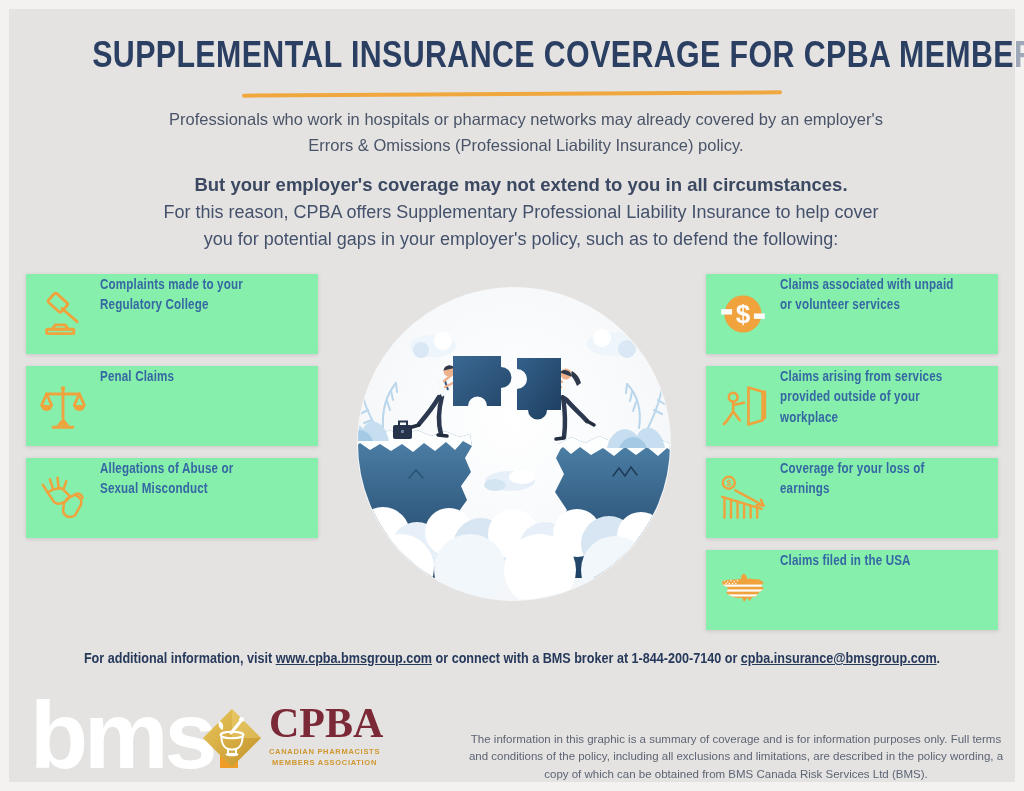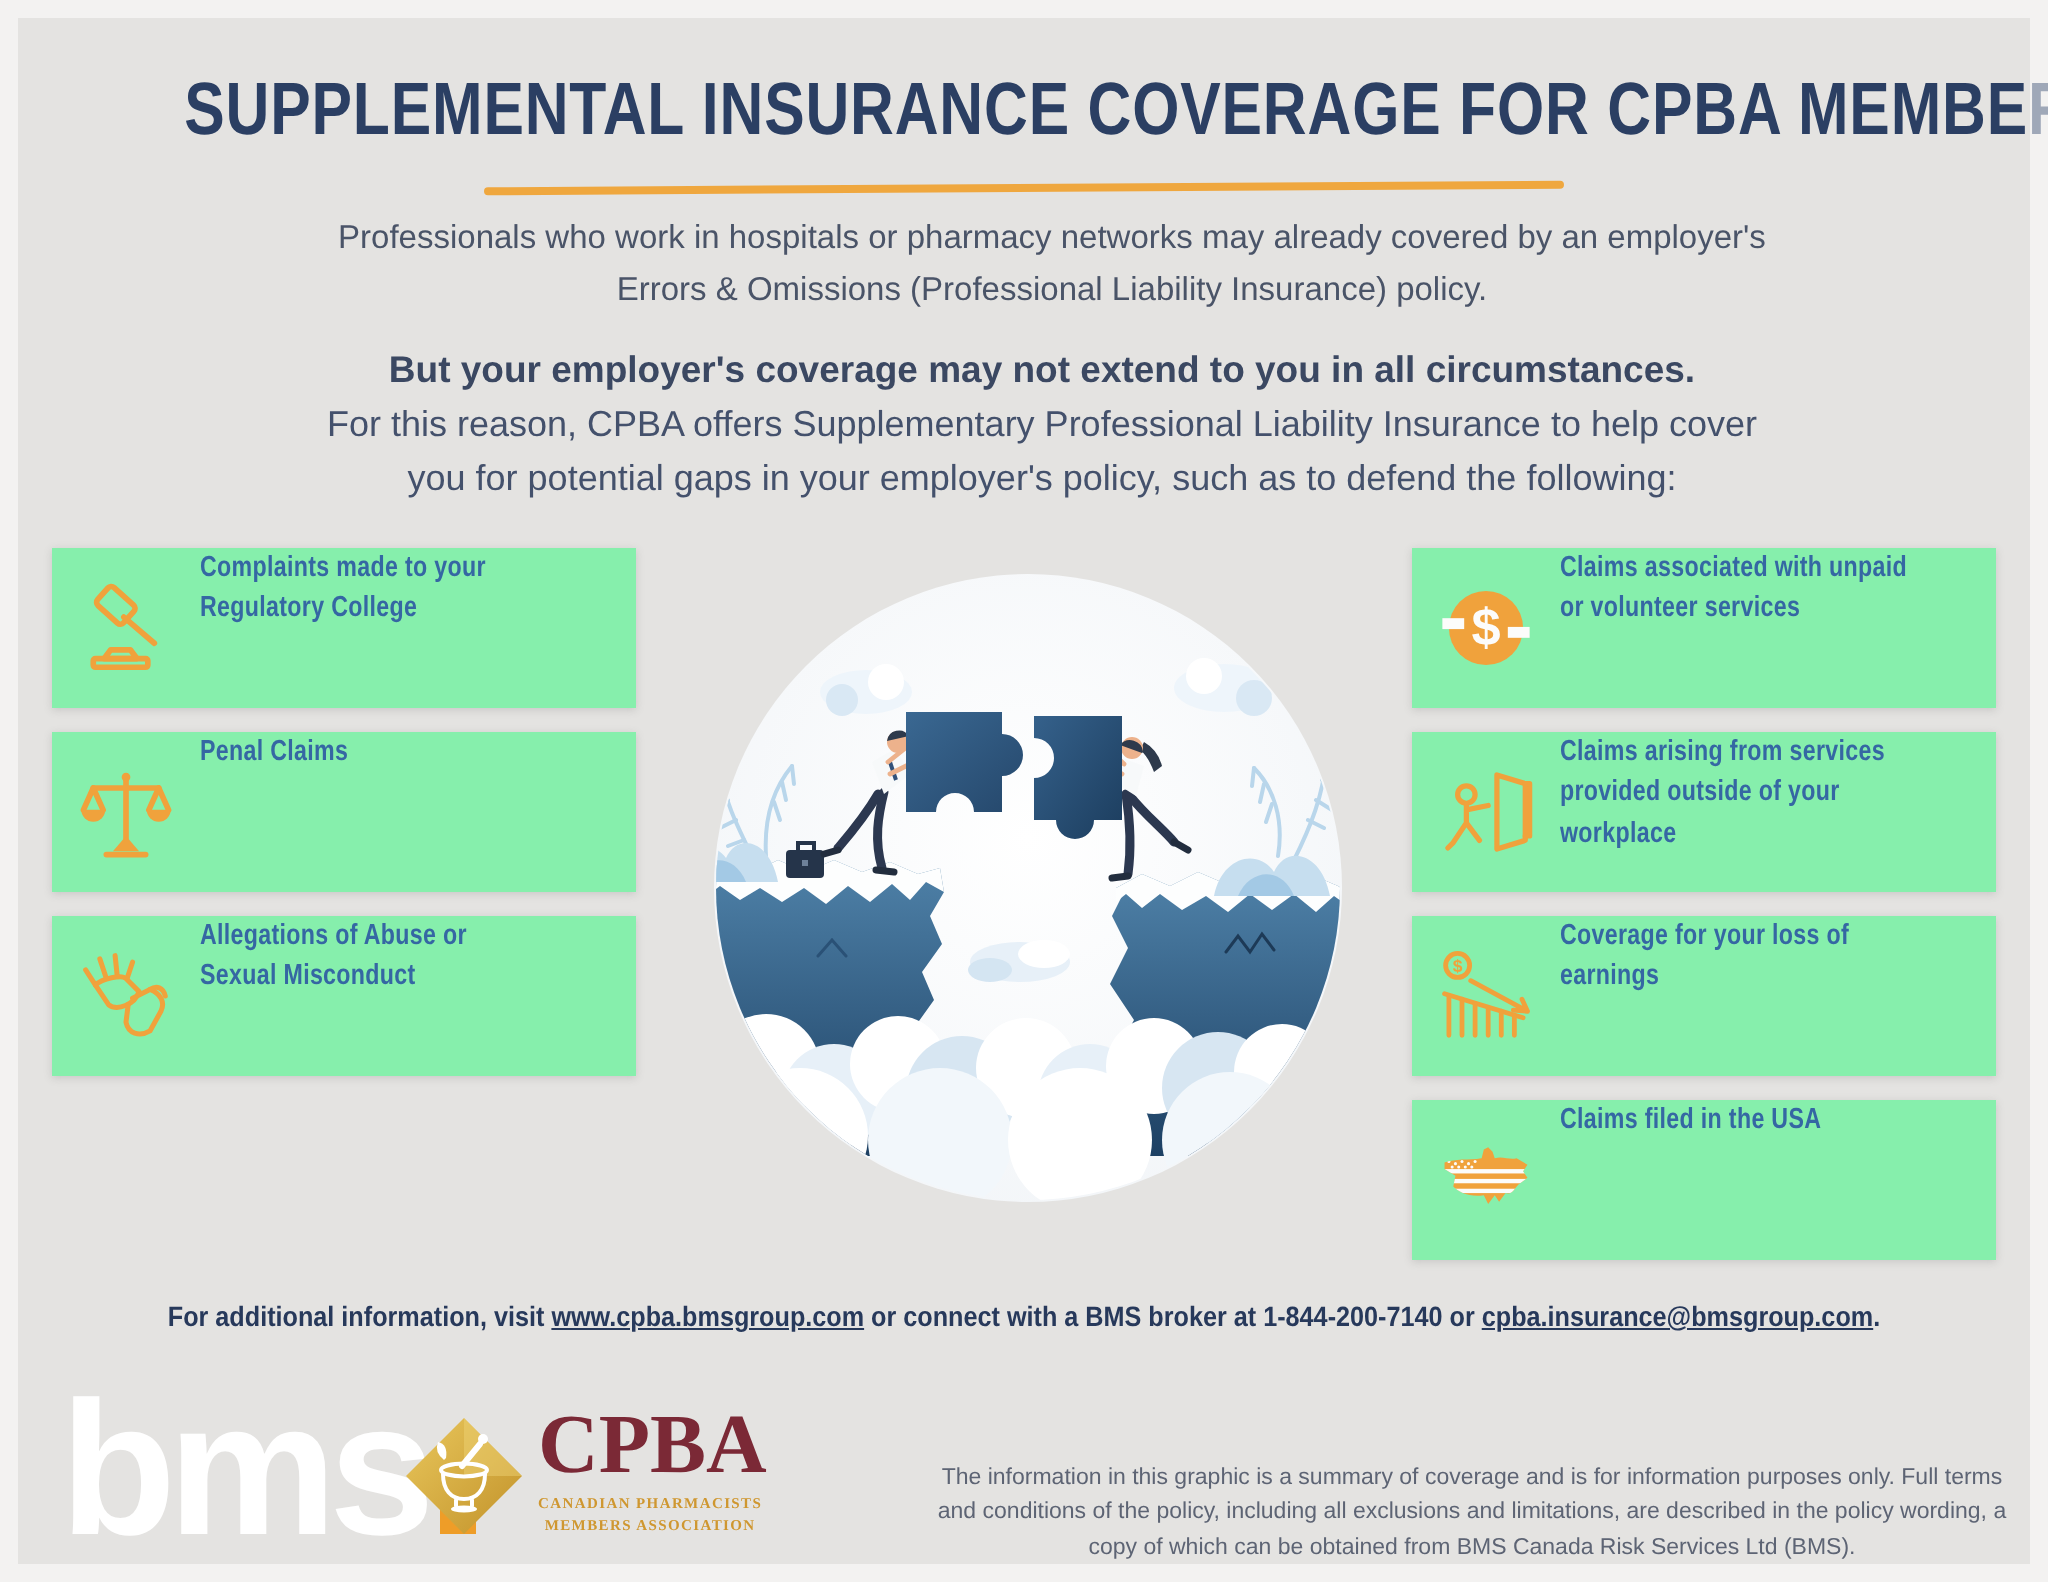--- a/index.html
+++ b/index.html
@@ -47,21 +47,21 @@
 
   .bms{position:absolute;left:30px;top:688px;color:#ffffff;font-size:95px;font-weight:bold;
        letter-spacing:-4px;line-height:1;}
   .bms .dot{display:inline-block;width:18px;height:18px;background:#ee9d28;margin-left:7px;}
 
   .cpba{position:absolute;left:200px;top:704px;display:flex;align-items:flex-start;}
   .cpba .diamond{width:64px;height:64px;margin-top:2px;}
   .cpba .ctext{margin-left:5px;display:flex;flex-direction:column;align-items:flex-start;}
   .cpba .acr{font-family:"Liberation Serif",serif;font-weight:bold;font-size:42px;
              color:#7b2936;line-height:.95;letter-spacing:0px;}
-  .cpba .sub{color:#cf9730;font-size:7.5px;font-weight:bold;letter-spacing:.7px;margin-top:2px;line-height:1.5;text-align:center;font-family:Liberation Serif, serif;}
+  .cpba .sub{color:#cf9730;font-size:7.5px;font-weight:bold;letter-spacing:.7px;margin-top:2px;line-height:1.5;text-align:center;}
 
   .disc{position:absolute;right:18px;top:719px;width:540px;text-align:center;
         font-size:11.5px;line-height:1.55;color:#5d6474;}
 </style>
 </head>
 <body>
 
 <div class="frame"></div>
 
 <h1 class="title">SUPPLEMENTAL INSURANCE COVERAGE FOR CPBA MEMBERS</h1>

